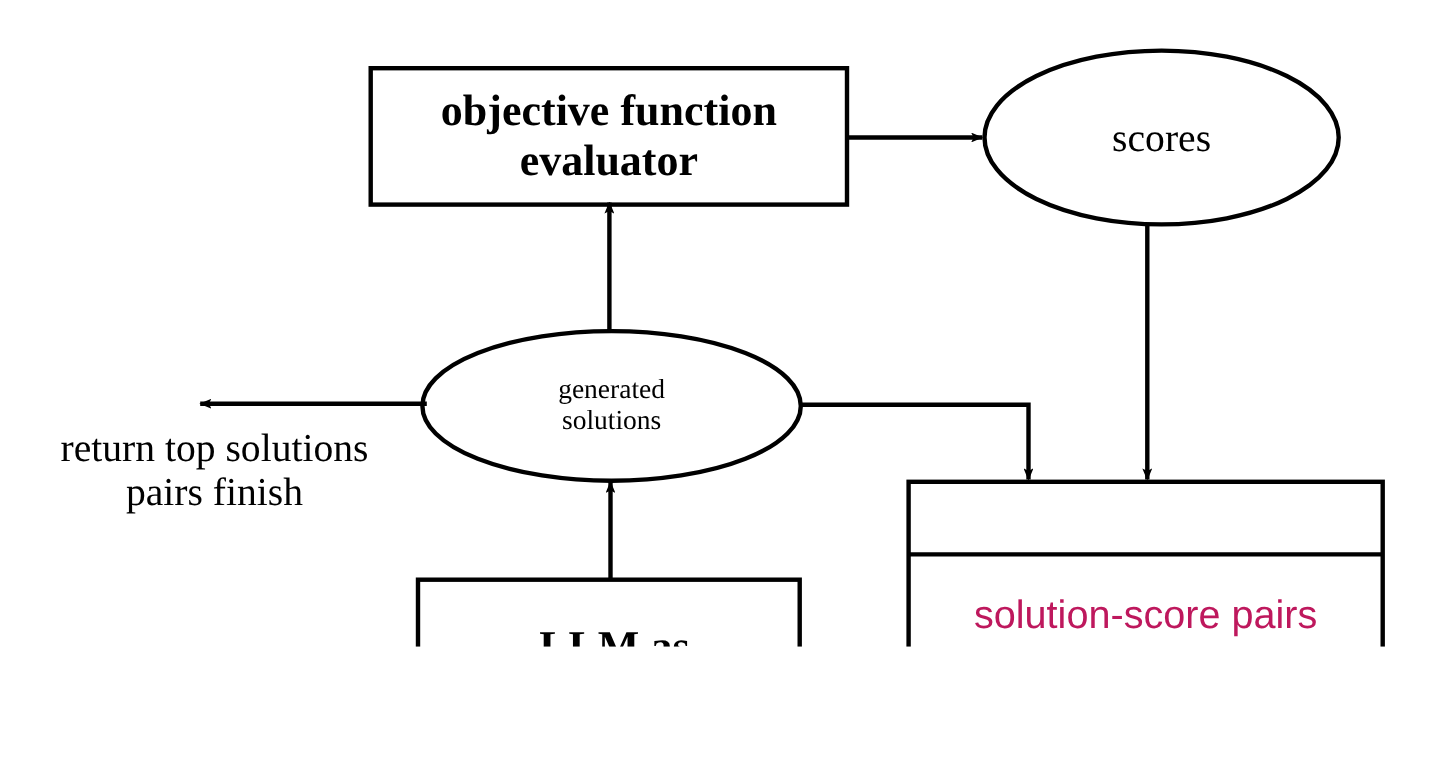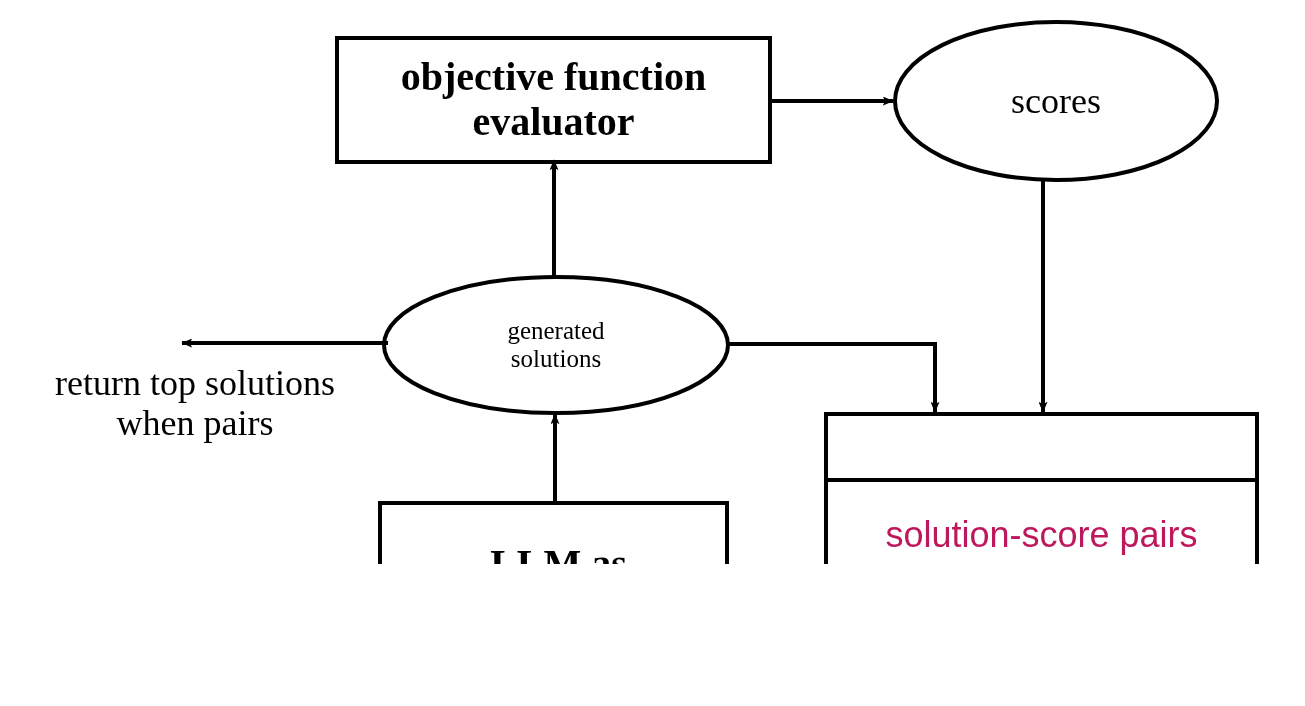--- a/index.html
+++ b/index.html
@@ -8,20 +8,21 @@
     padding: 0;
     background: #ffffff;
   }
   #diagram-root {
     position: relative;
     width: 1305px;
     height: 564px;
     background: #ffffff;
     overflow: hidden;
     font-family: "Liberation Serif", "DejaVu Serif", serif;
+    margin-top: 24px;
   }
   #diagram-svg {
     position: absolute;
     top: 0;
     left: 0;
     width: 1305px;
     height: 706px;
   }
   .node-label {
     position: absolute;
@@ -103,21 +104,21 @@
 
   <div class="node-label serif-bold" id="evaluator-label">objective function
 evaluator</div>
 
   <div class="node-label serif-regular" id="scores-label">scores</div>
 
   <div class="node-label serif-regular" id="gensol-label">generated
 solutions</div>
 
   <div class="node-label serif-regular" id="return-label">return top solutions
-when pairs</div>
+pairs finish</div>
 
   <div class="node-label serif-bold" id="llm-label">LLM as
 optimizer</div>
 
 
   <div class="node-label sans-regular" id="pairs-label" style="color: #be185d;">solution-score pairs</div>
 
 
 </div>
 

